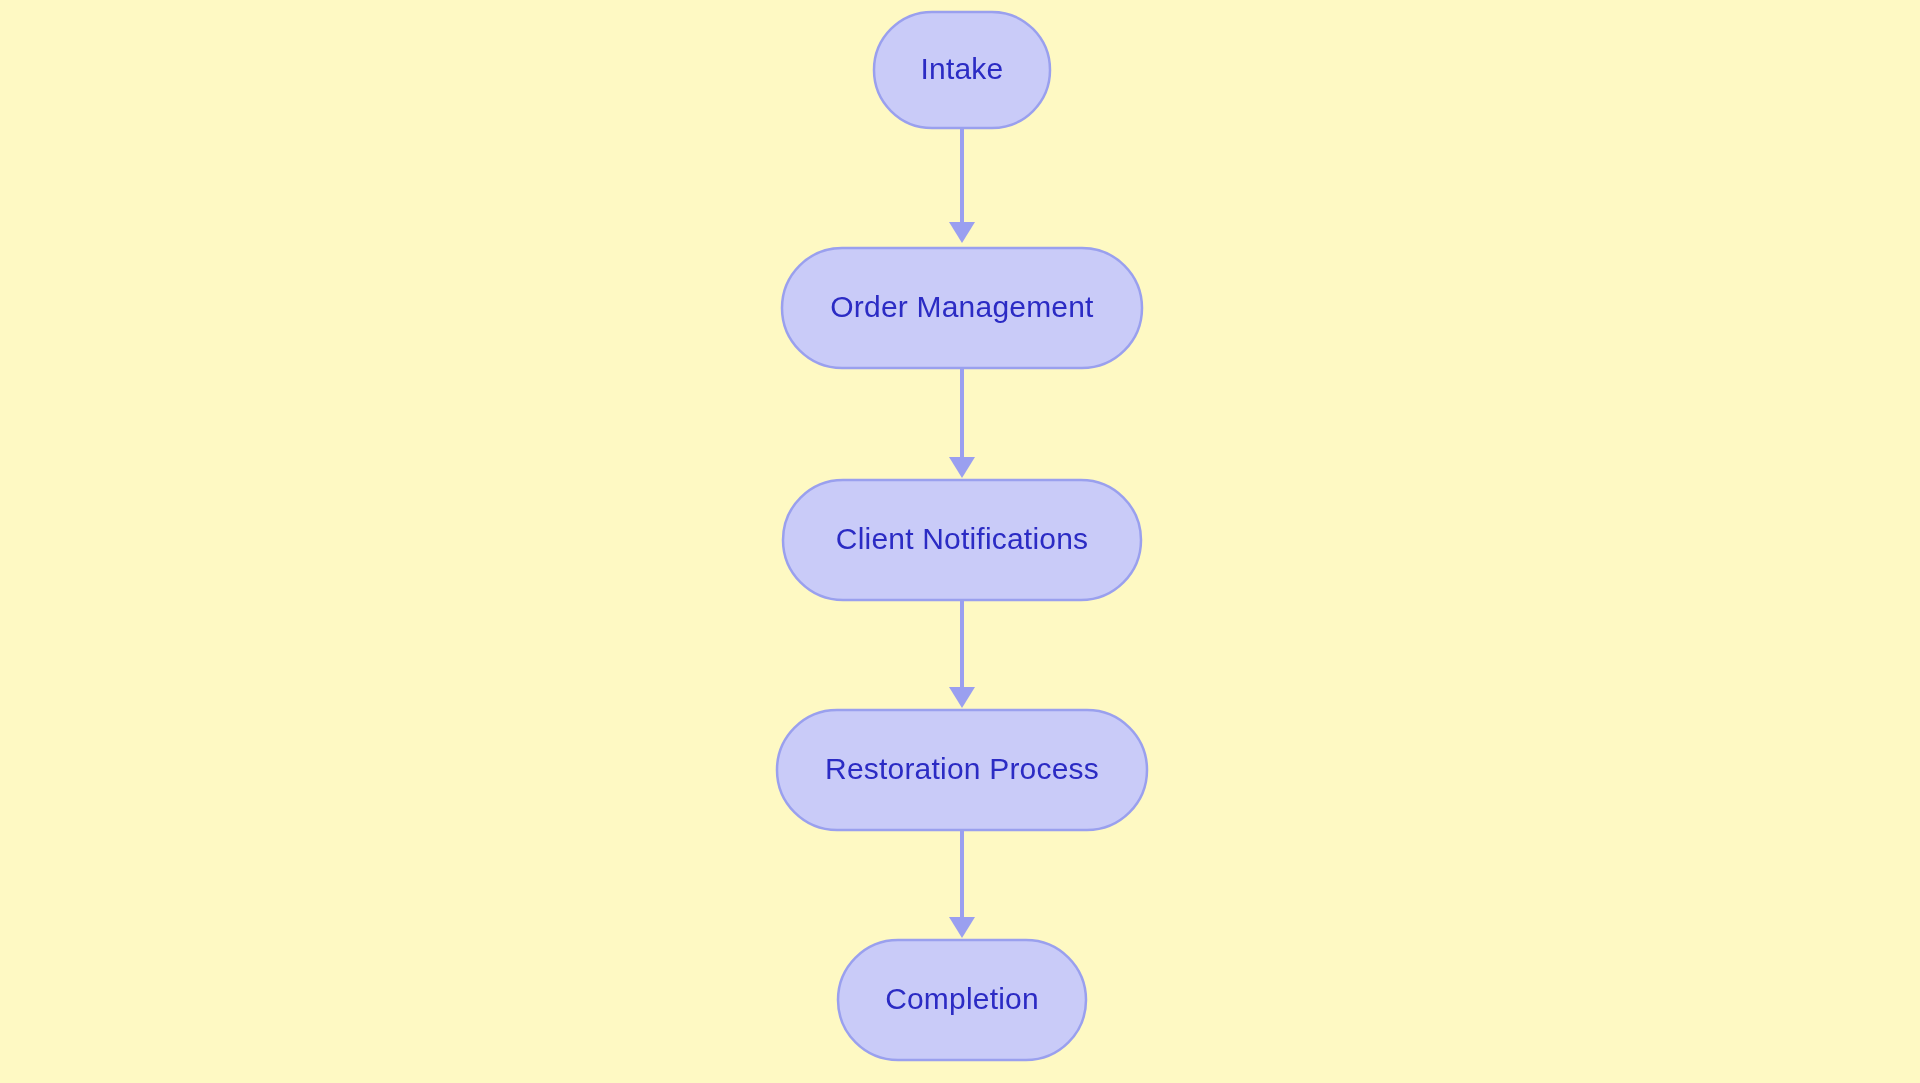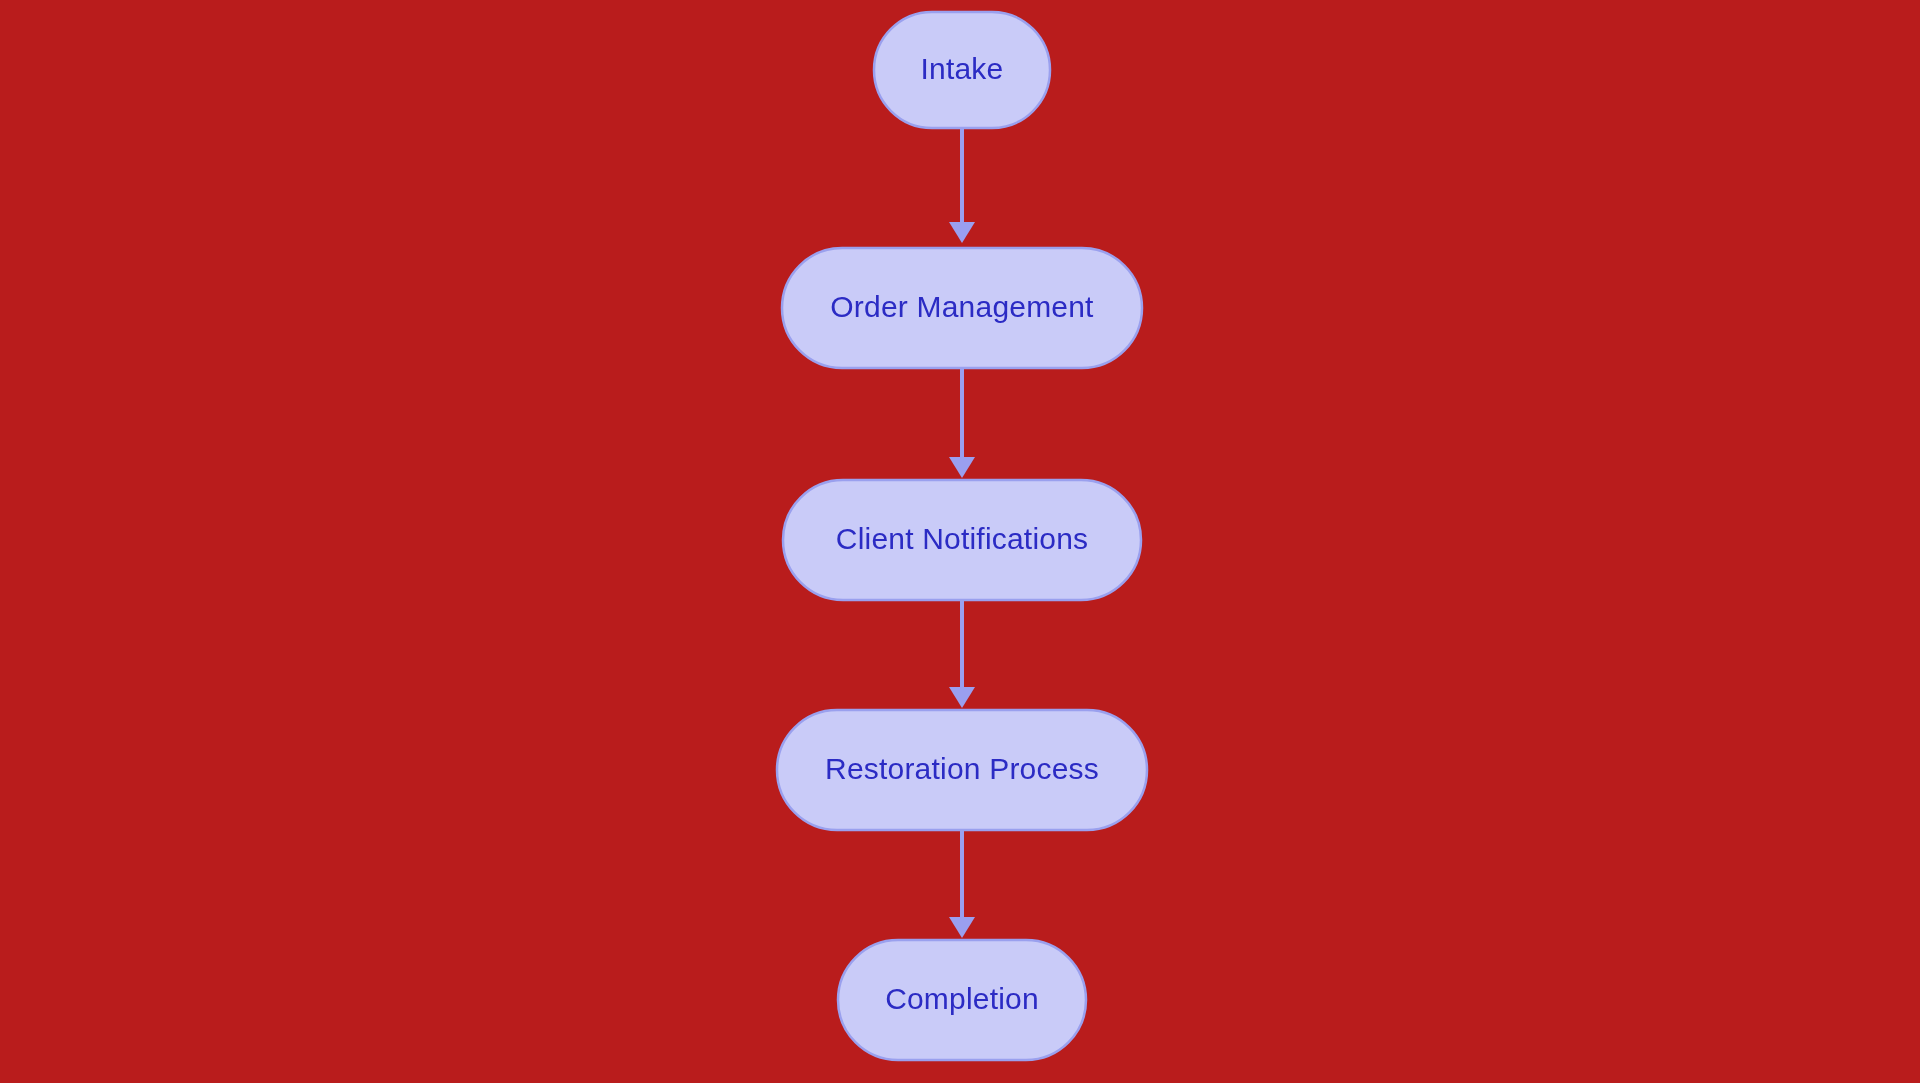--- a/index.html
+++ b/index.html
@@ -7,21 +7,21 @@
     padding: 0;
     background: #ffffff;
   }
   body {
     font-family: "Liberation Sans", sans-serif;
   }
   #flowchart-canvas {
     position: relative;
     width: 1920px;
     height: 1083px;
-    background: #b91c1c;
+    background: #fef9c3;
     overflow: hidden;
   }
   svg.flow-svg {
     position: absolute;
     top: 0;
     left: 0;
     width: 1920px;
     height: 1083px;
     display: block;
   }

